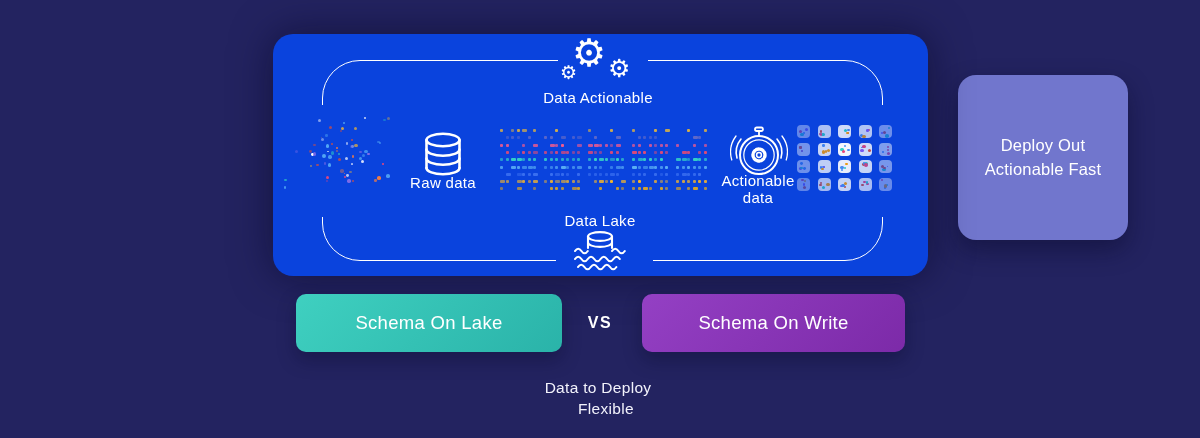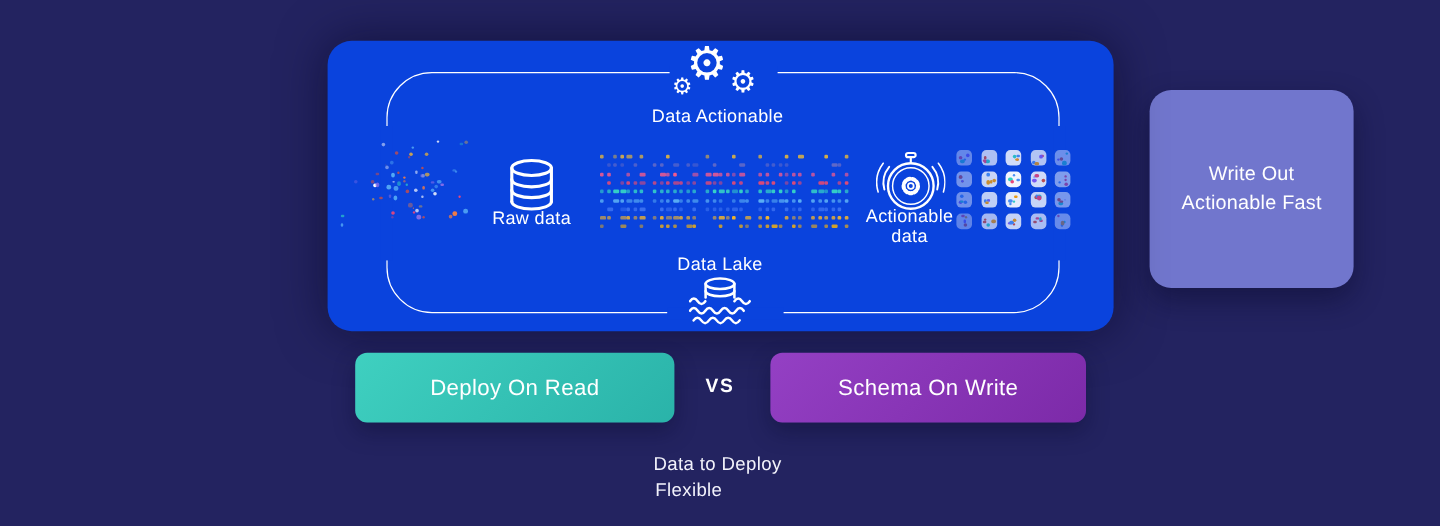--- a/index.html
+++ b/index.html
@@ -30,21 +30,21 @@
   svg{display:block;}
 </style>
 </head>
 <body>
 
 <div class="canvas" style="background: rgb(35, 35, 96);">
 
 
   <div class="card" style="left: 958px; top: 75px; background: rgb(113, 118, 205);">
     <span>
-      <span>Write Out</span><br>
+      <span>Deploy Out</span><br>
       <span>Actionable Fast</span>
     </span>
   </div>
 
   <div class="panel" style="background: rgb(10, 67, 221);">
 
     <div class="outline" style="border-color: rgb(255, 255, 255);"></div>
 
     <div class="patch" style="left: 285px; top: 21px; width: 90px; height: 10px; background: rgb(10, 67, 221);"></div>
     <div class="patch" style="left: 283px; top: 222px; width: 97px; height: 10px; background: rgb(10, 67, 221);"></div>
@@ -510,20 +510,20 @@
           <path d="M38 8.5 V20"></path>
         <path d="M14 14.5 A12 4.4 0 0 0 38 14.5"></path>
         <path d="M1 23 q3.2 -4.6 6.4 0 t6.4 0"></path>
         <path d="M38 23 q3.2 -4.6 6.4 0 t6.4 0"></path>
         <path d="M1 31 q3.2 -4.6 6.4 0 t6.4 0 t6.4 0 t6.4 0 t6.4 0 t6.4 0 t6.4 0"></path>
         <path d="M4 39 q3.2 -4.6 6.4 0 t6.4 0 t6.4 0 t6.4 0 t6.4 0 t6.4 0"></path>
       </svg>
     </div>
   </div>
 
-  <div class="btn" style="left: 296px; top: 294px; width: 266px; background: linear-gradient(135deg, rgb(63, 208, 192), rgb(42, 179, 169));">Deploy On Read</div>
+  <div class="btn" style="left: 296px; top: 294px; width: 266px; background: linear-gradient(135deg, rgb(63, 208, 192), rgb(42, 179, 169));">Schema On Lake</div>
   <div class="vs" style="left:570px;top:314px;width:60px;">VS</div>
   <div class="btn" style="left: 642px; top: 294px; width: 263px; background: linear-gradient(135deg, rgb(148, 64, 196), rgb(124, 42, 168));">Schema On Write</div>
 
   <div class="foot" style="left:478px;top:379px;width:240px;">Data to Deploy</div>
-  <div class="foot" style="left:454px;top:400px;width:240px;">Flexible</div>
+  <div class="foot" style="left:486px;top:400px;width:240px;">Flexible</div>
 
 </div>
 
 </body></html>

